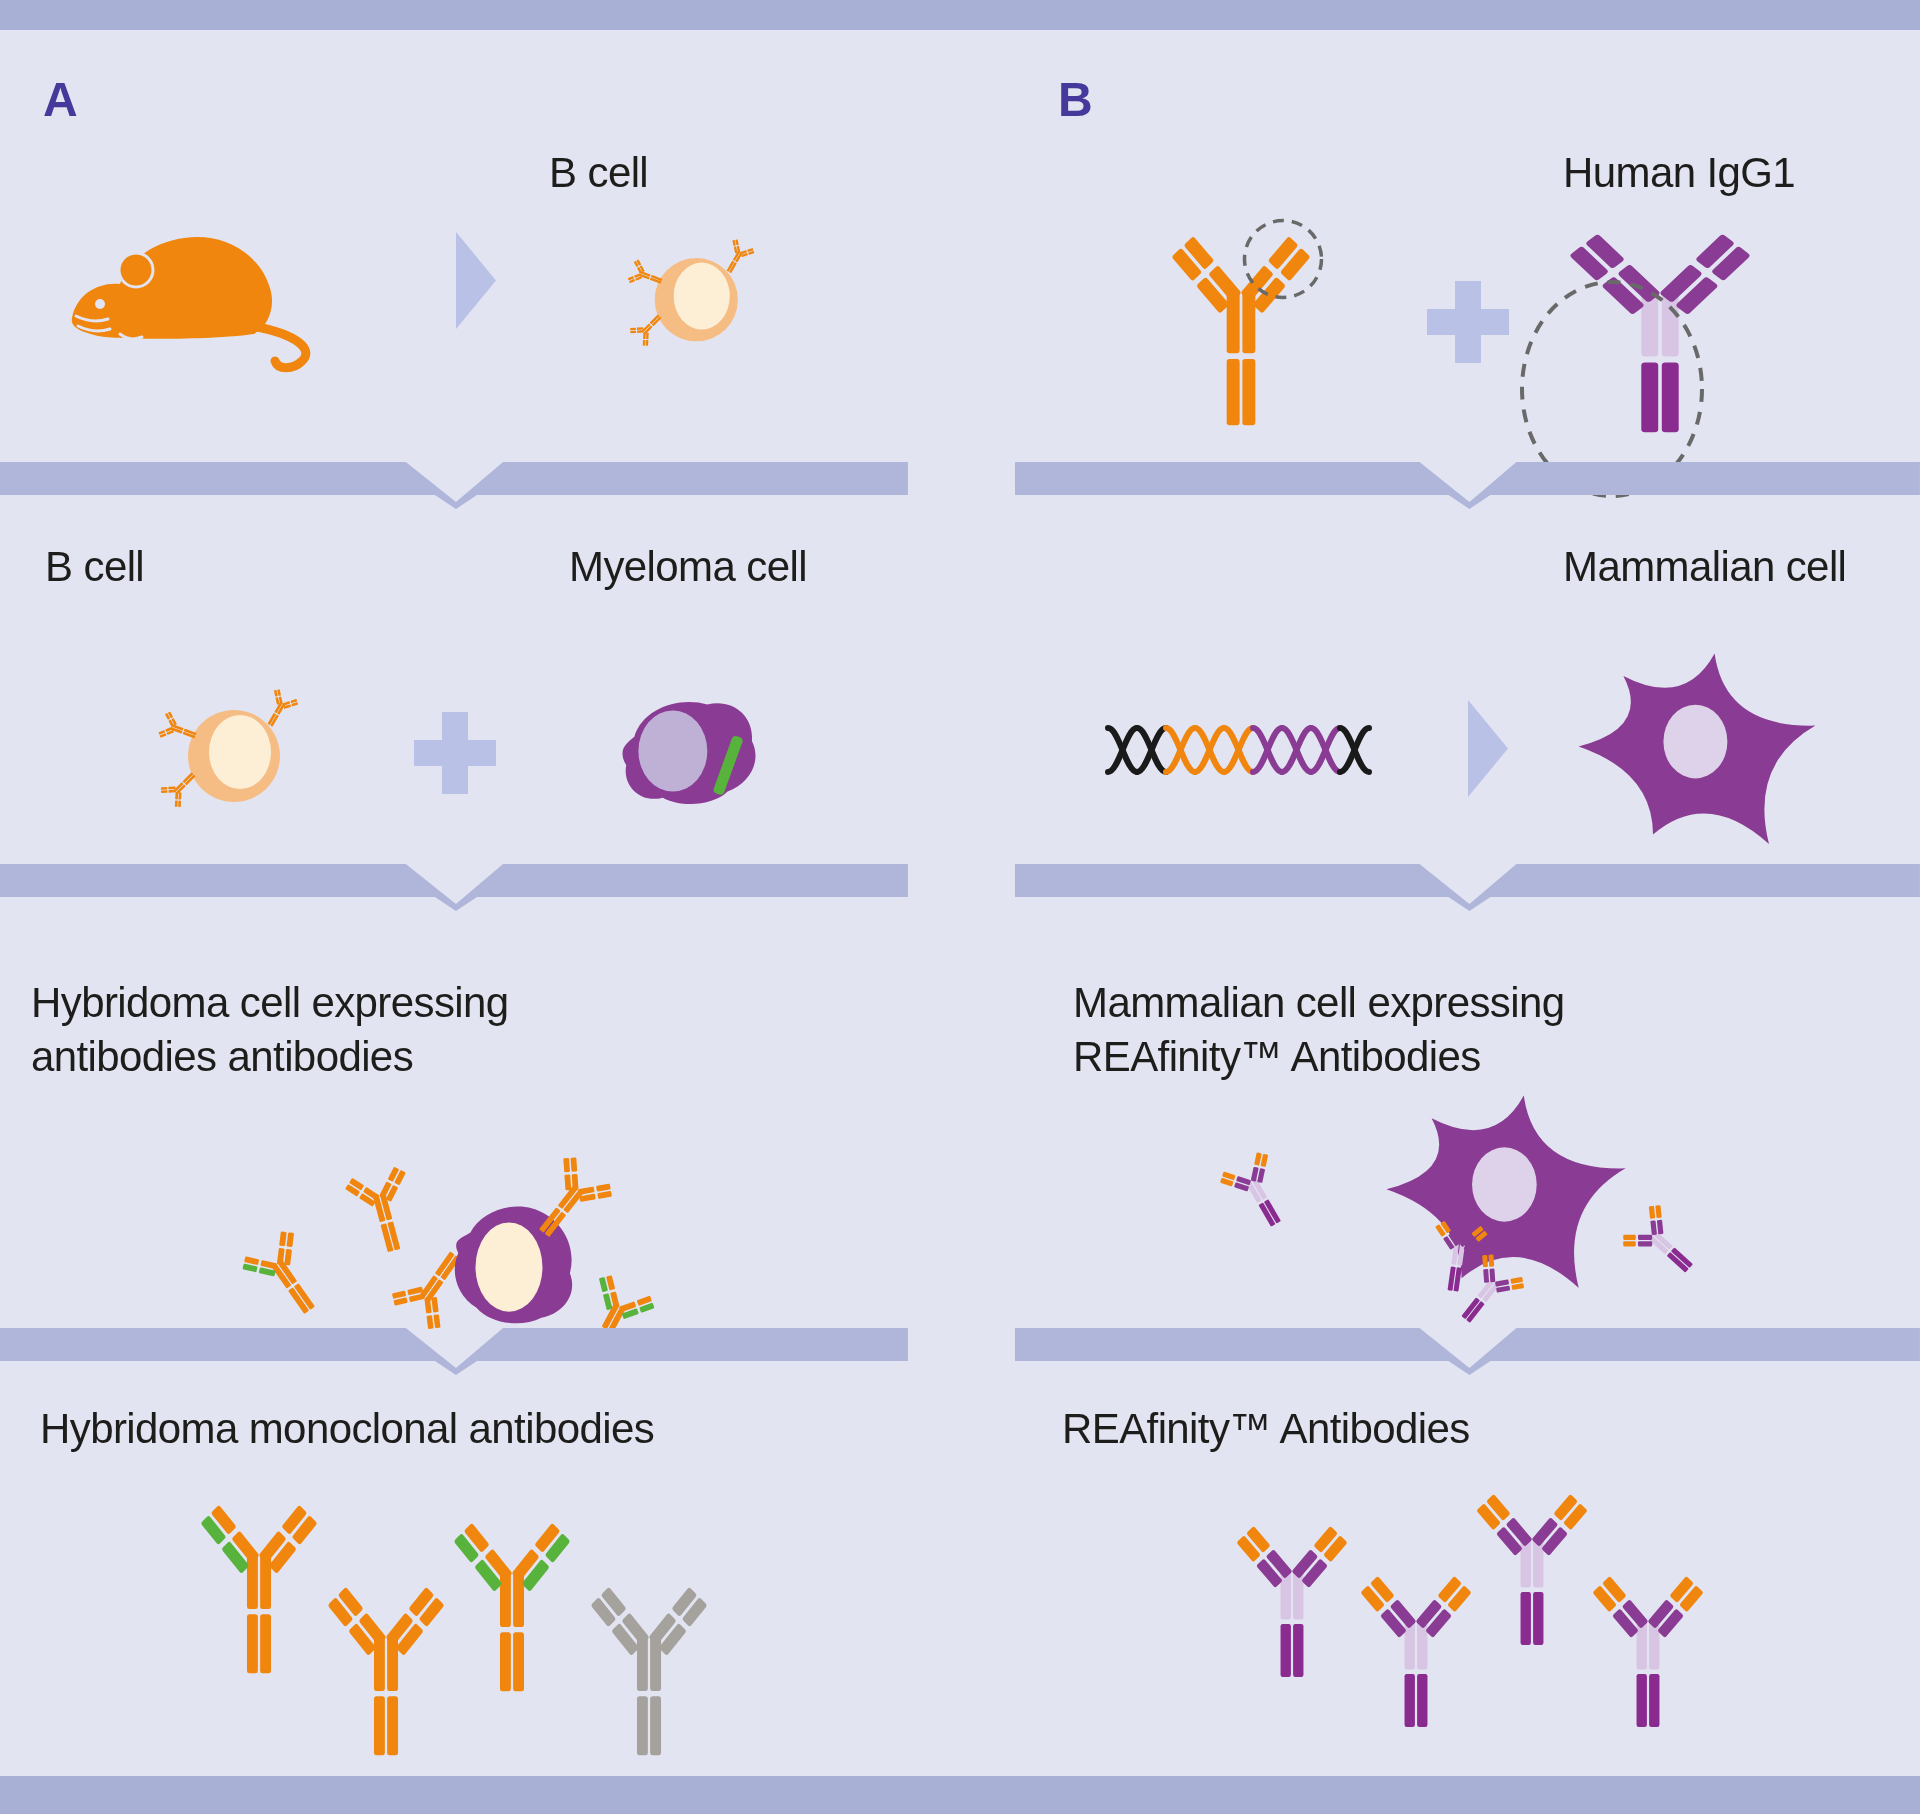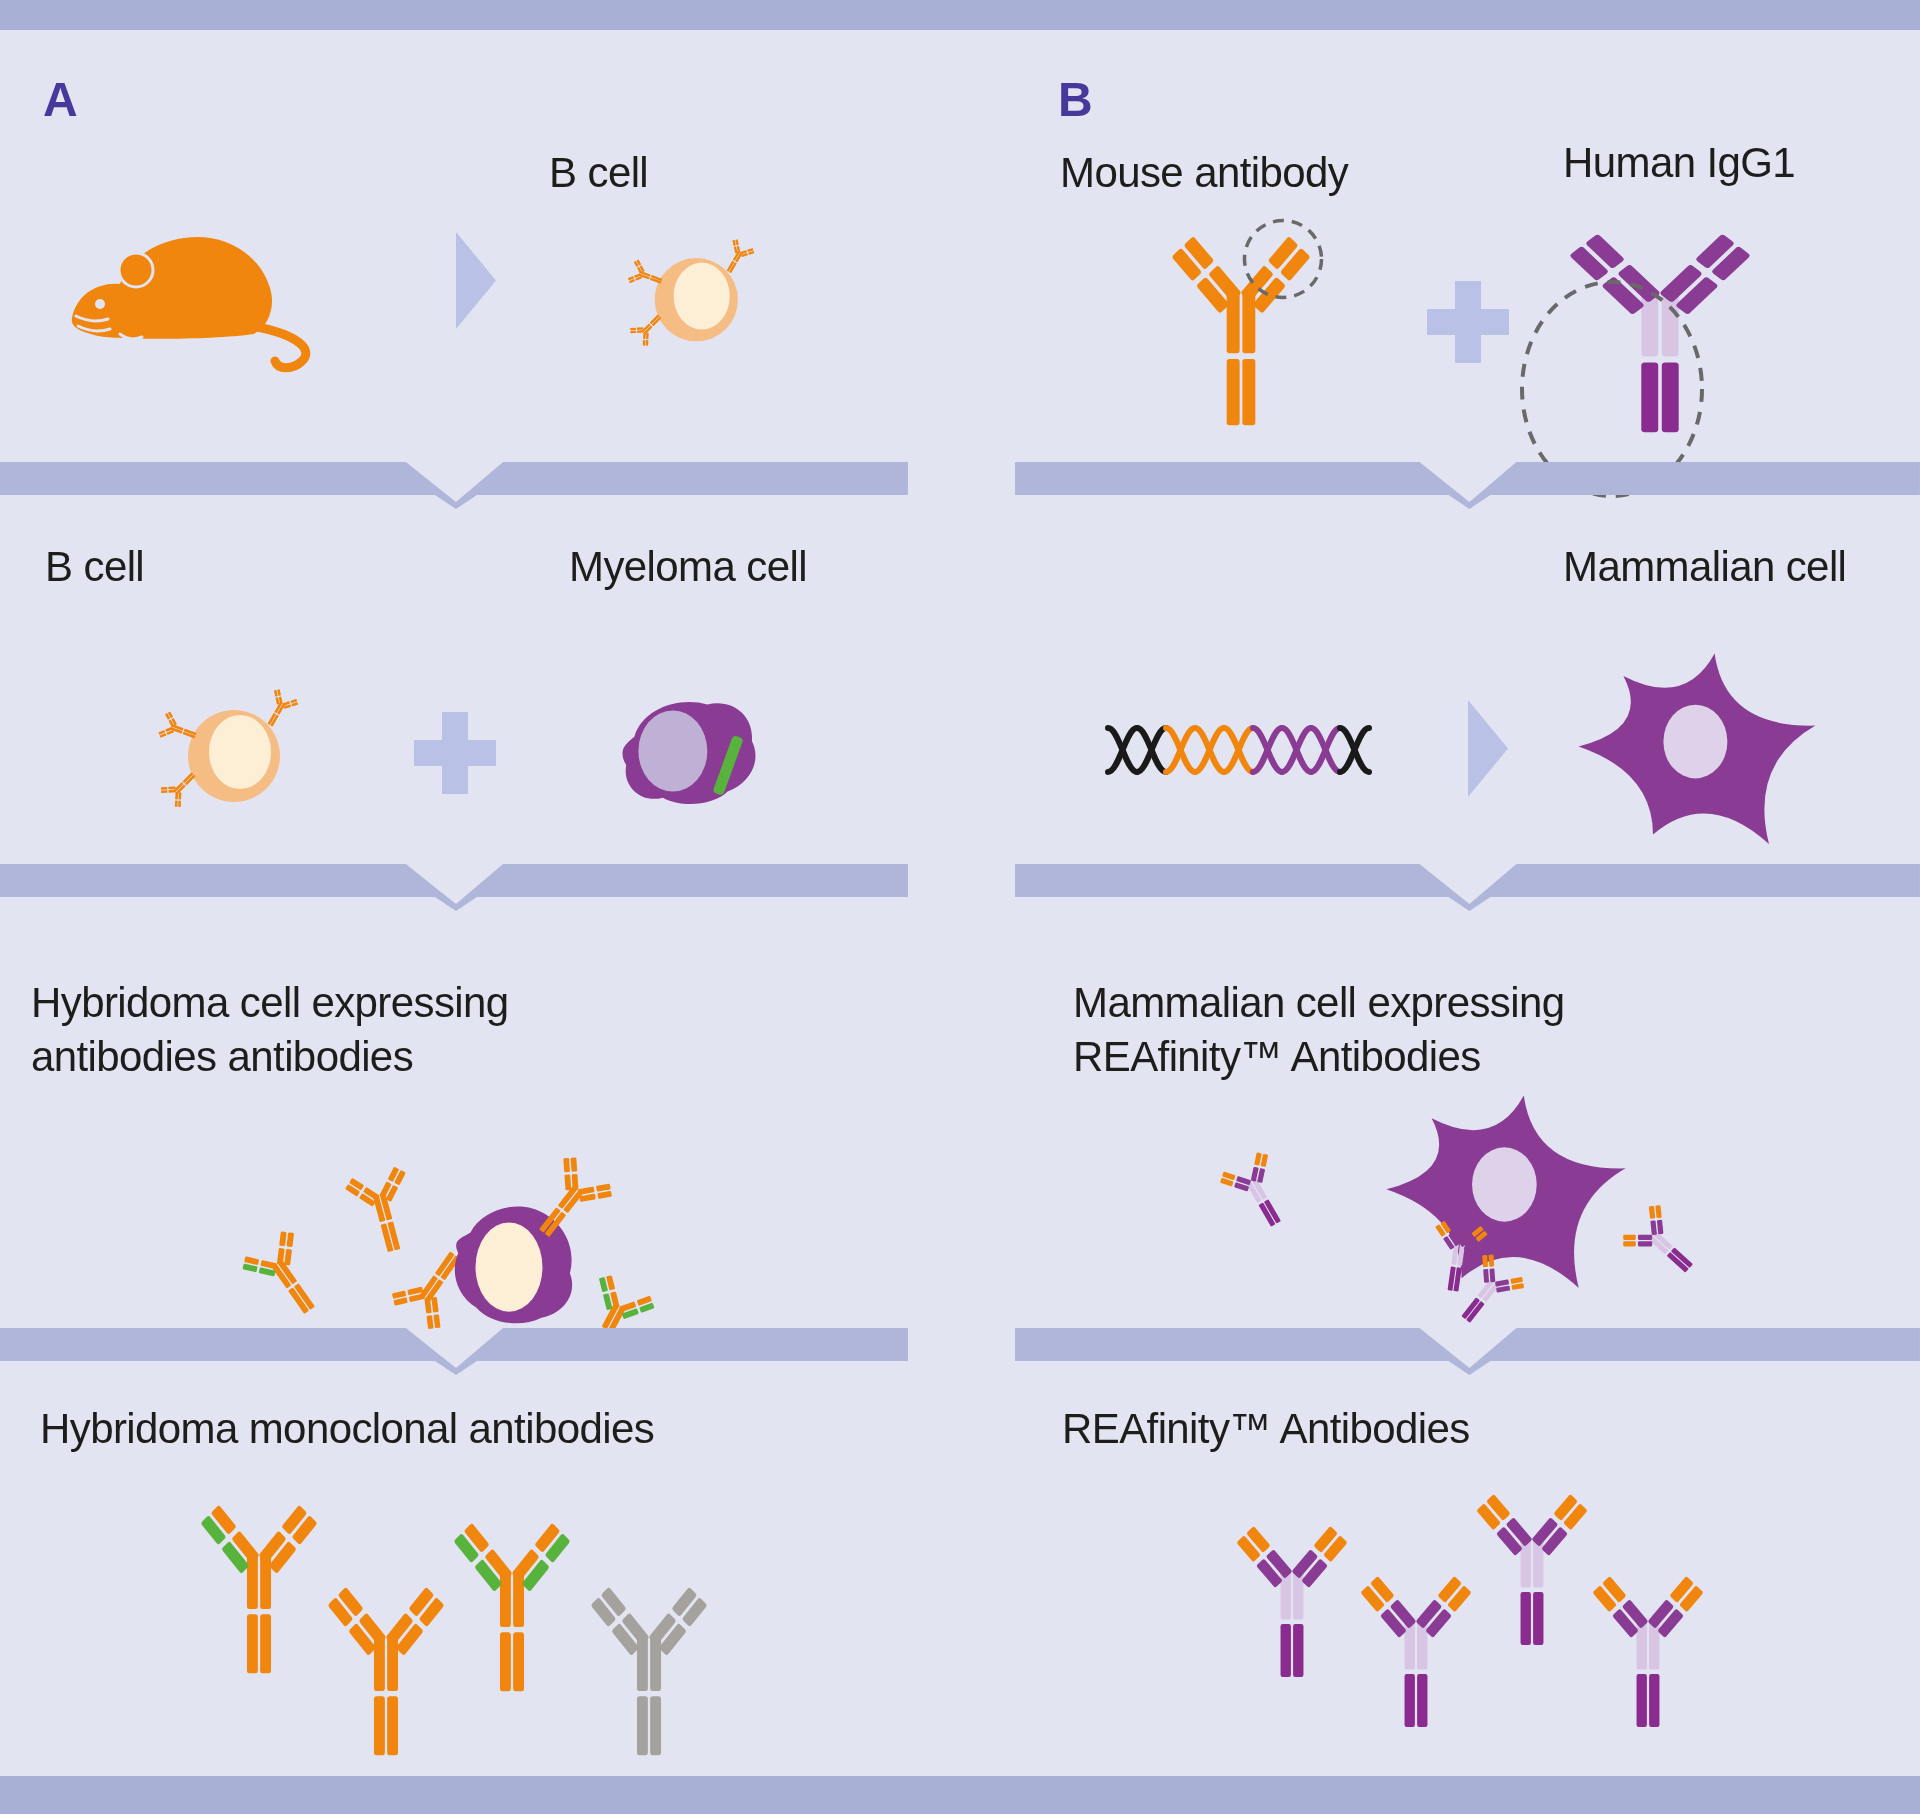--- a/index.html
+++ b/index.html
@@ -190,22 +190,21 @@
       </defs>
     </svg>
 
   <div class="bar" style="top:0;height:30px"></div>
   <div class="bar" style="top:1776px;height:38px"></div>
 
   <div class="letter" style="left:43px;top:72px">A</div>
   <div class="letter" style="left:1058px;top:72px">B</div>
 
   <div class="lbl" style="left:549px;top:146px">B cell</div>
-  <div class="lbl" style="left:1060px;top:146px">Mouse antibody</div>
-  <div class="lbl" style="left:1563px;top:136px">Human IgG1</div>
+  <div class="lbl" style="left:1563px;top:146px">Human IgG1</div>
 
   <div class="abs" style="left:62px;top:198px;width:245px;height:175px">
       <svg viewBox="0 0 245 175">
         <use href="#sym-mouse" xlink:href="#sym-mouse"></use>
       </svg>
     </div>
   <div class="abs" style="left:456px;top:232px;width:40px;height:97px">
       <svg viewBox="0 0 40 97">
         <use href="#sym-arrow" xlink:href="#sym-arrow"></use>
       </svg>

